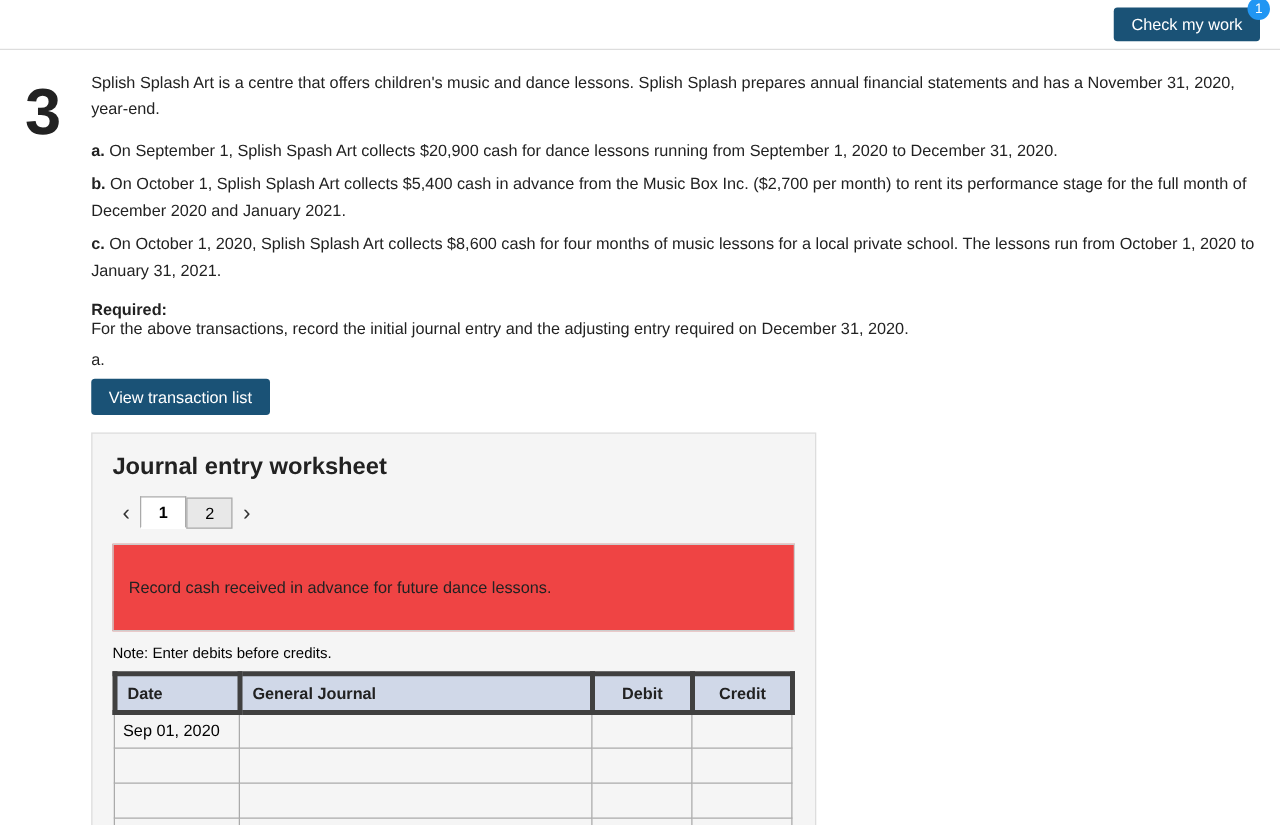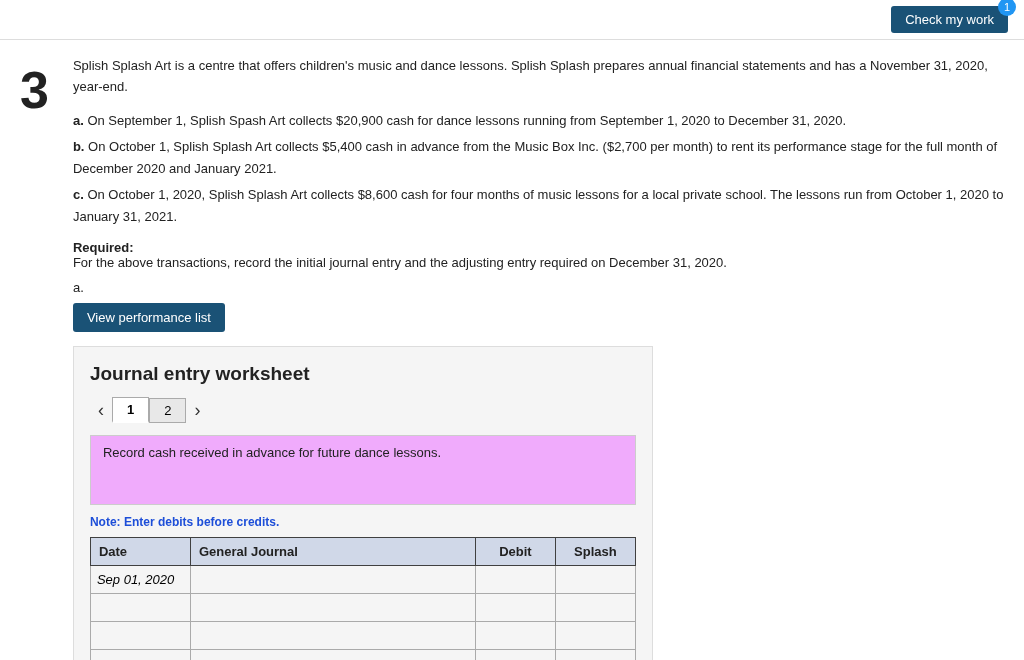--- a/index.html
+++ b/index.html
@@ -127,60 +127,58 @@
     .tab-btn.active {
       background: #fff;
       border-bottom: 2px solid #fff;
       font-weight: bold;
     }
     .tab-btn:not(.active) {
       background: #e8e8e8;
     }
     .instruction-box {
       border: 1px solid #ccc;
-      background: #f0abfc;
-      padding: 9px 12px;
+      background: #ef4444;
+      padding: 26px 12px;
       margin-bottom: 10px;
       font-size: 13px;
       min-height: 70px;
     }
     .note-text {
-      color: #1d4ed8;
+      color: #000000;
       font-size: 12px;
       margin-bottom: 8px;
-      font-weight: bold;
     }
     .journal-table {
       width: 100%;
       border-collapse: collapse;
       font-size: 13px;
     }
     .journal-table th {
       background: #d0d8e8;
-      border: 1px solid #404040;
+      border: 4px solid #404040;
       padding: 6px 8px;
       text-align: left;
     }
     .journal-table th.center {
       text-align: center;
     }
     .journal-table td {
       border: 1px solid #aaa;
       padding: 0;
       height: 28px;
     }
     .journal-table td input {
       width: 100%;
       height: 100%;
       border: none;
       background: transparent;
       padding: 4px 6px;
       font-size: 13px;
       outline: none;
-      font-style: italic;
     }
     .journal-table td.date-cell {
       width: 100px;
     }
     .journal-table td.gj-cell {
       width: auto;
     }
     .journal-table td.debit-cell,
     .journal-table td.credit-cell {
       width: 80px;
@@ -219,21 +217,21 @@
     </div>
 
     <div class="required-section">
       <p><strong>Required:</strong></p>
       <p>For the above transactions, record the initial journal entry and the adjusting entry required on December 31, 2020.</p>
     </div>
 
     <p class="section-label">a.</p>
 
     <button class="view-transaction-btn">
-      <span>View performance list</span>
+      <span>View transaction list</span>
     </button>
 
     
     <div class="worksheet-container">
       <div class="worksheet-title">Journal entry worksheet</div>
 
       <div class="nav-row">
         <button class="nav-arrow">‹</button>
         <button class="tab-btn active">
           <span>1</span>
@@ -249,21 +247,21 @@
       </div>
 
       <p class="note-text">Note: Enter debits before credits.</p>
 
       <table class="journal-table">
         <thead>
           <tr>
             <th class="col-date">Date</th>
             <th class="col-gj">General Journal</th>
             <th class="col-debit center">Debit</th>
-            <th class="col-credit center">Splash</th>
+            <th class="col-credit center">Credit</th>
           </tr>
         </thead>
         <tbody id="journal-tbody">
         <tr>
               <td class="date-cell"><input type="text" value="Sep 01, 2020" style=""></td>
               <td class="gj-cell"><input type="text" style=""></td>
               <td class="debit-cell"><input type="text" style=""></td>
               <td class="credit-cell"><input type="text" style=""></td>
             </tr>
             <tr>

